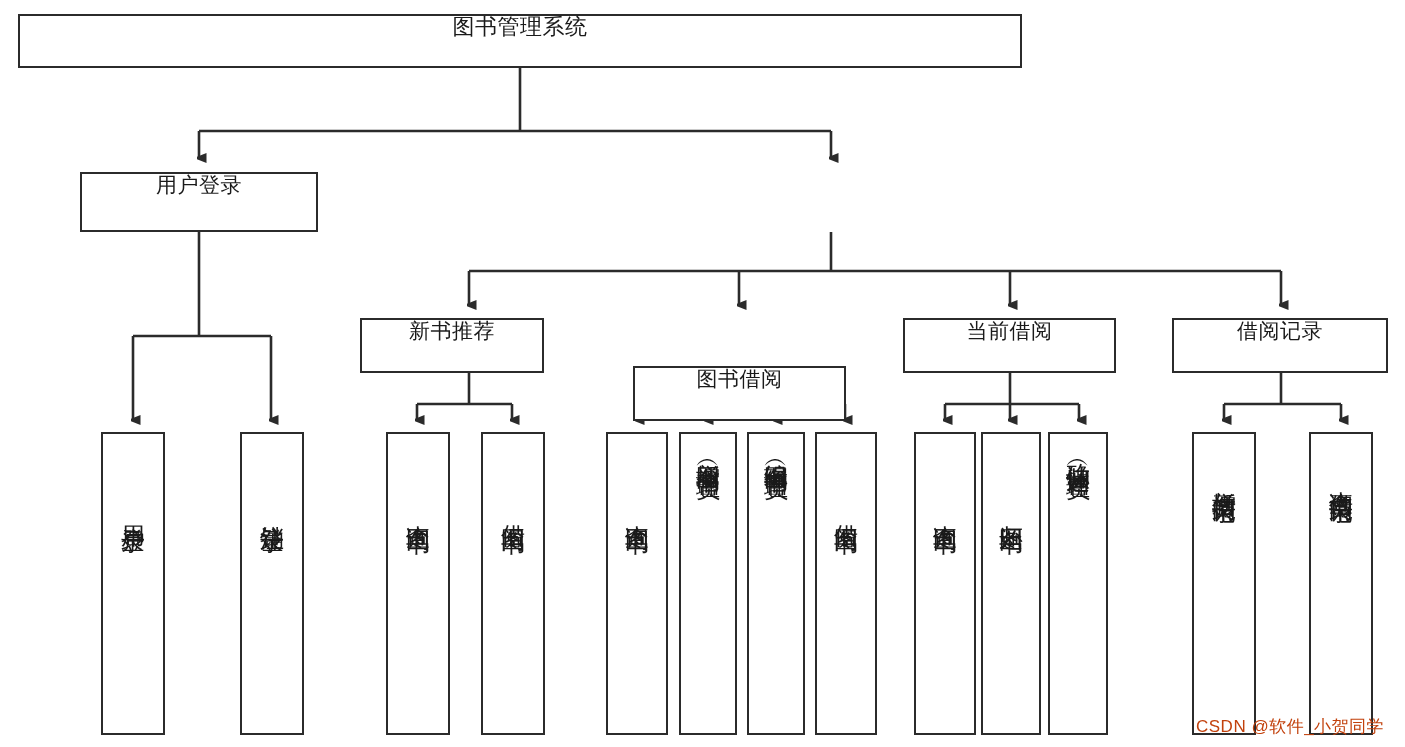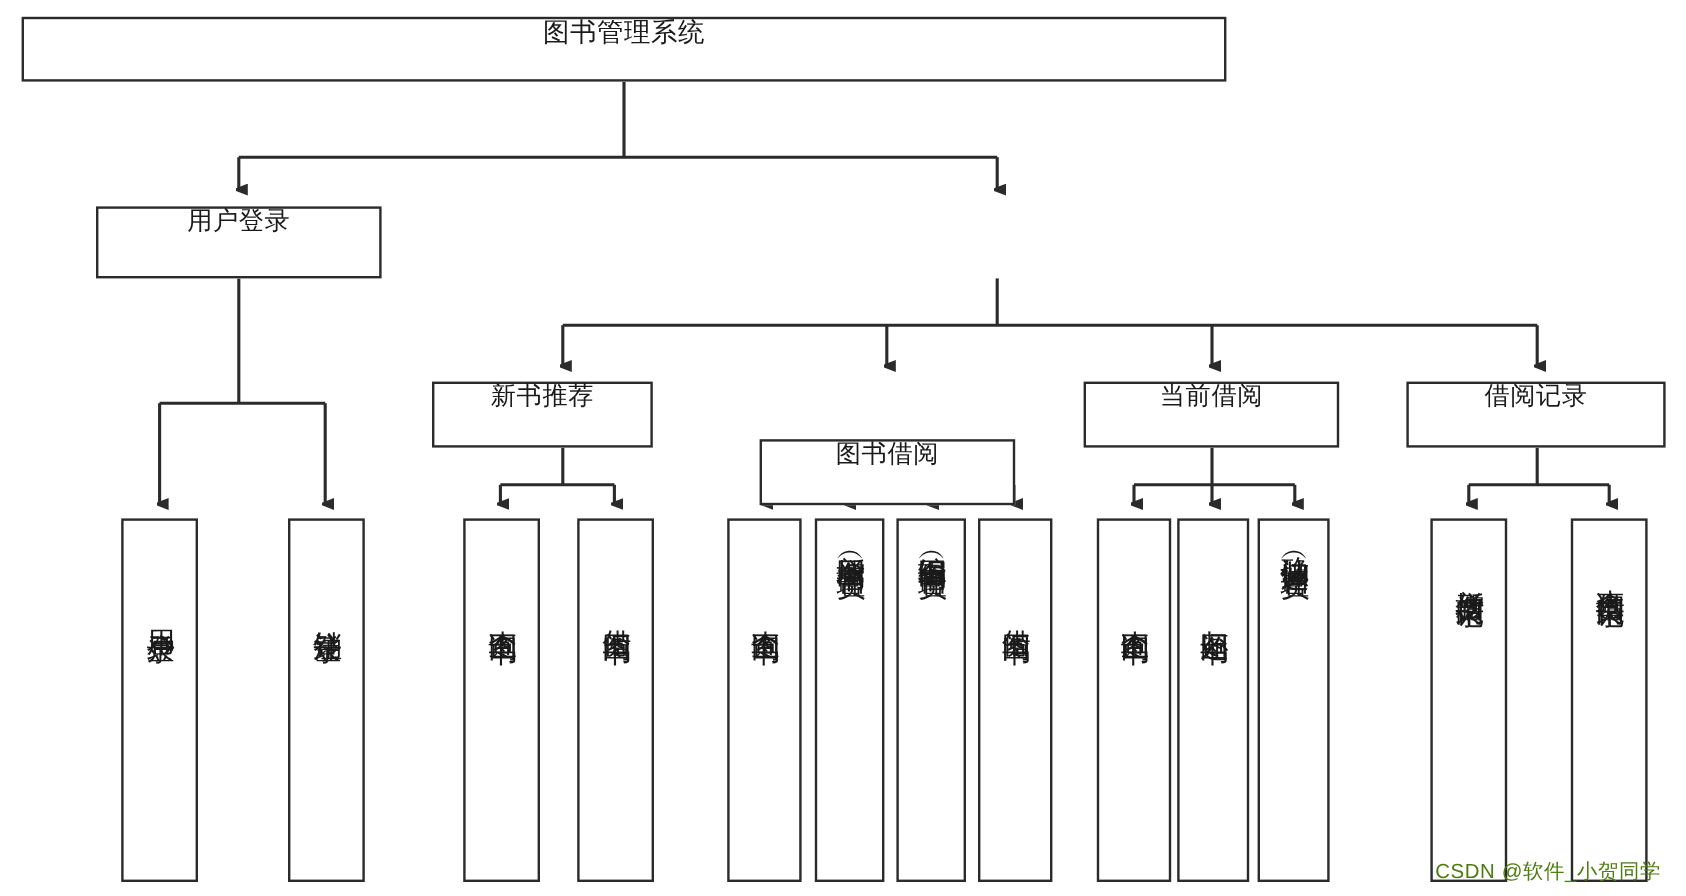--- a/index.html
+++ b/index.html
@@ -58,21 +58,21 @@
     writing-mode: vertical-rl;
     text-orientation: upright;
     font-size: 24px;
     line-height: 1.0;
     letter-spacing: 2px;
     white-space: nowrap;
   }
   .watermark {
     position: absolute;
     font-size: 17px;
-    color: #4d7c0f;
+    color: #c2410c;
     white-space: nowrap;
     letter-spacing: 0.5px;
     pointer-events: none;
   }
 </style>
 </head>
 <body>
 
 <div id="canvas">
 

